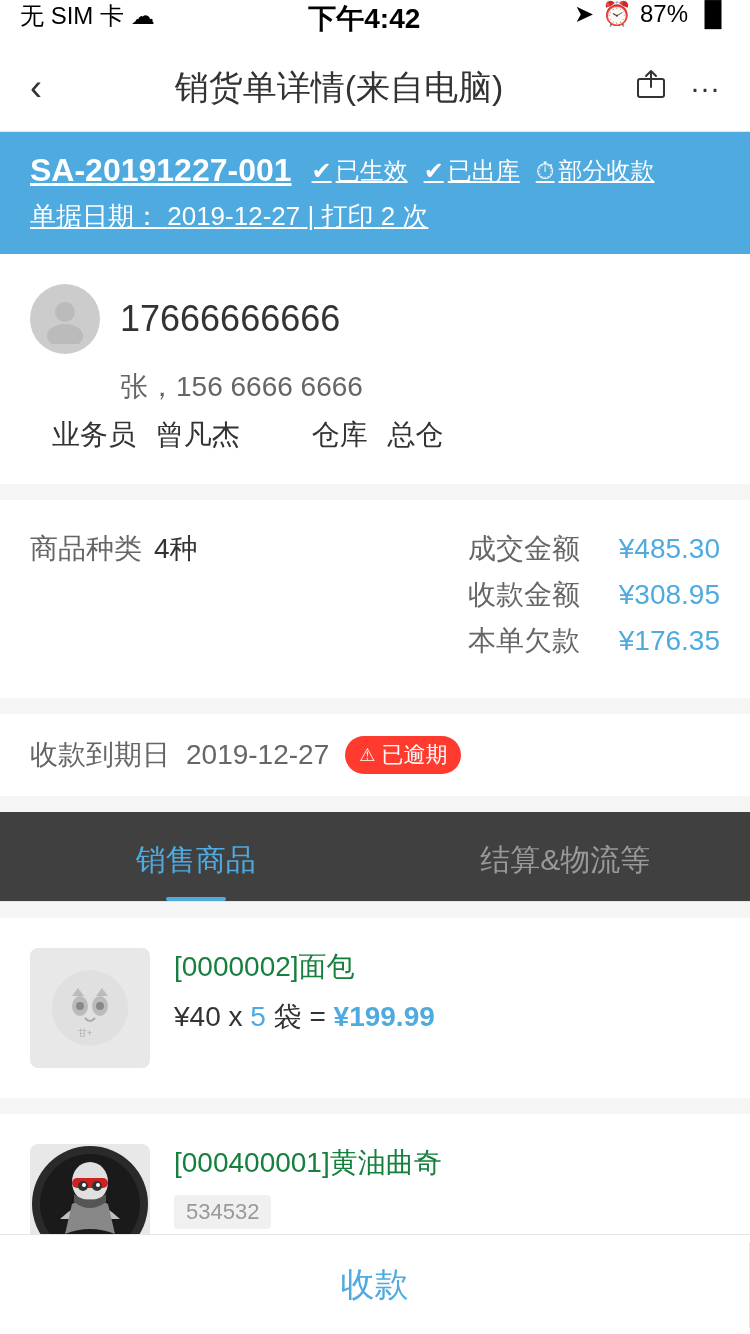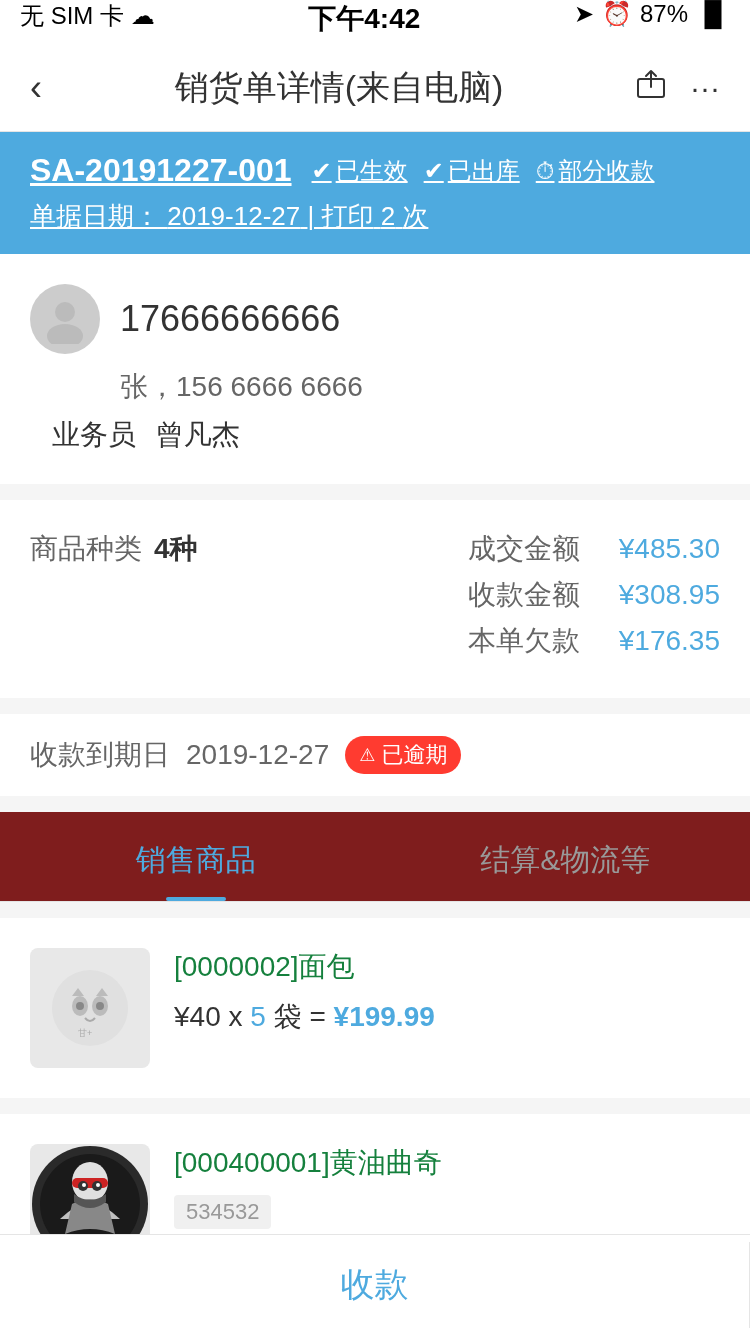--- a/index.html
+++ b/index.html
@@ -117,21 +117,21 @@
     .summary-section {
       background: #fff;
       padding: 30px;
     }
     .summary-row {
       display: flex;
       justify-content: space-between;
       align-items: flex-start;
     }
     .summary-left { font-size: 28px; color: #666; display: flex; align-items: flex-start; gap: 12px; }
-    .summary-left .count { color: #333; font-weight: 700; }
+    .summary-left .count { color: #333; font-weight: 400; }
     .summary-right { text-align: right; }
     .summary-item { display: flex; justify-content: flex-start; align-items: center; gap: 20px; margin-bottom: 8px; font-size: 28px; color: #666; }
     .summary-item .amount { color: #4EAADF; min-width: 120px; text-align: right; }
 
     
     .payment-due {
       background: #fff;
       margin-top: 16px;
       padding: 22px 30px;
       display: flex;
@@ -146,21 +146,21 @@
       border-radius: 20px;
       padding: 4px 14px;
       font-size: 22px;
       display: flex;
       align-items: center;
       gap: 6px;
     }
 
     
     .tabs {
-      background: #7f1d1d;
+      background: #404040;
       display: flex;
       border-bottom: 1px solid #e5e5e5;
       margin-top: 0;
       padding-left: 11px;
     }
     .tab {
       flex: 1;
       text-align: center;
       padding: 28px 0 20px;
       font-size: 30px;
@@ -309,20 +309,24 @@
       </svg>
     </div>
     <span class="customer-name">17666666666</span>
   </div>
   <div class="customer-sub">张，156 6666 6666</div>
   <div class="customer-meta">
     <div class="customer-meta-item">
       <span>业务员</span>
       <span>曾凡杰</span>
     </div>
+    <div class="customer-meta-item">
+      <span>仓库</span>
+      <span>总仓</span>
+    </div>
   </div>
 </div>
 
 <div class="divider"></div>
 
 <div class="summary-section">
   <div class="summary-row">
     <div class="summary-left">
       <span>商品种类</span>
       <span class="count">4种</span>

